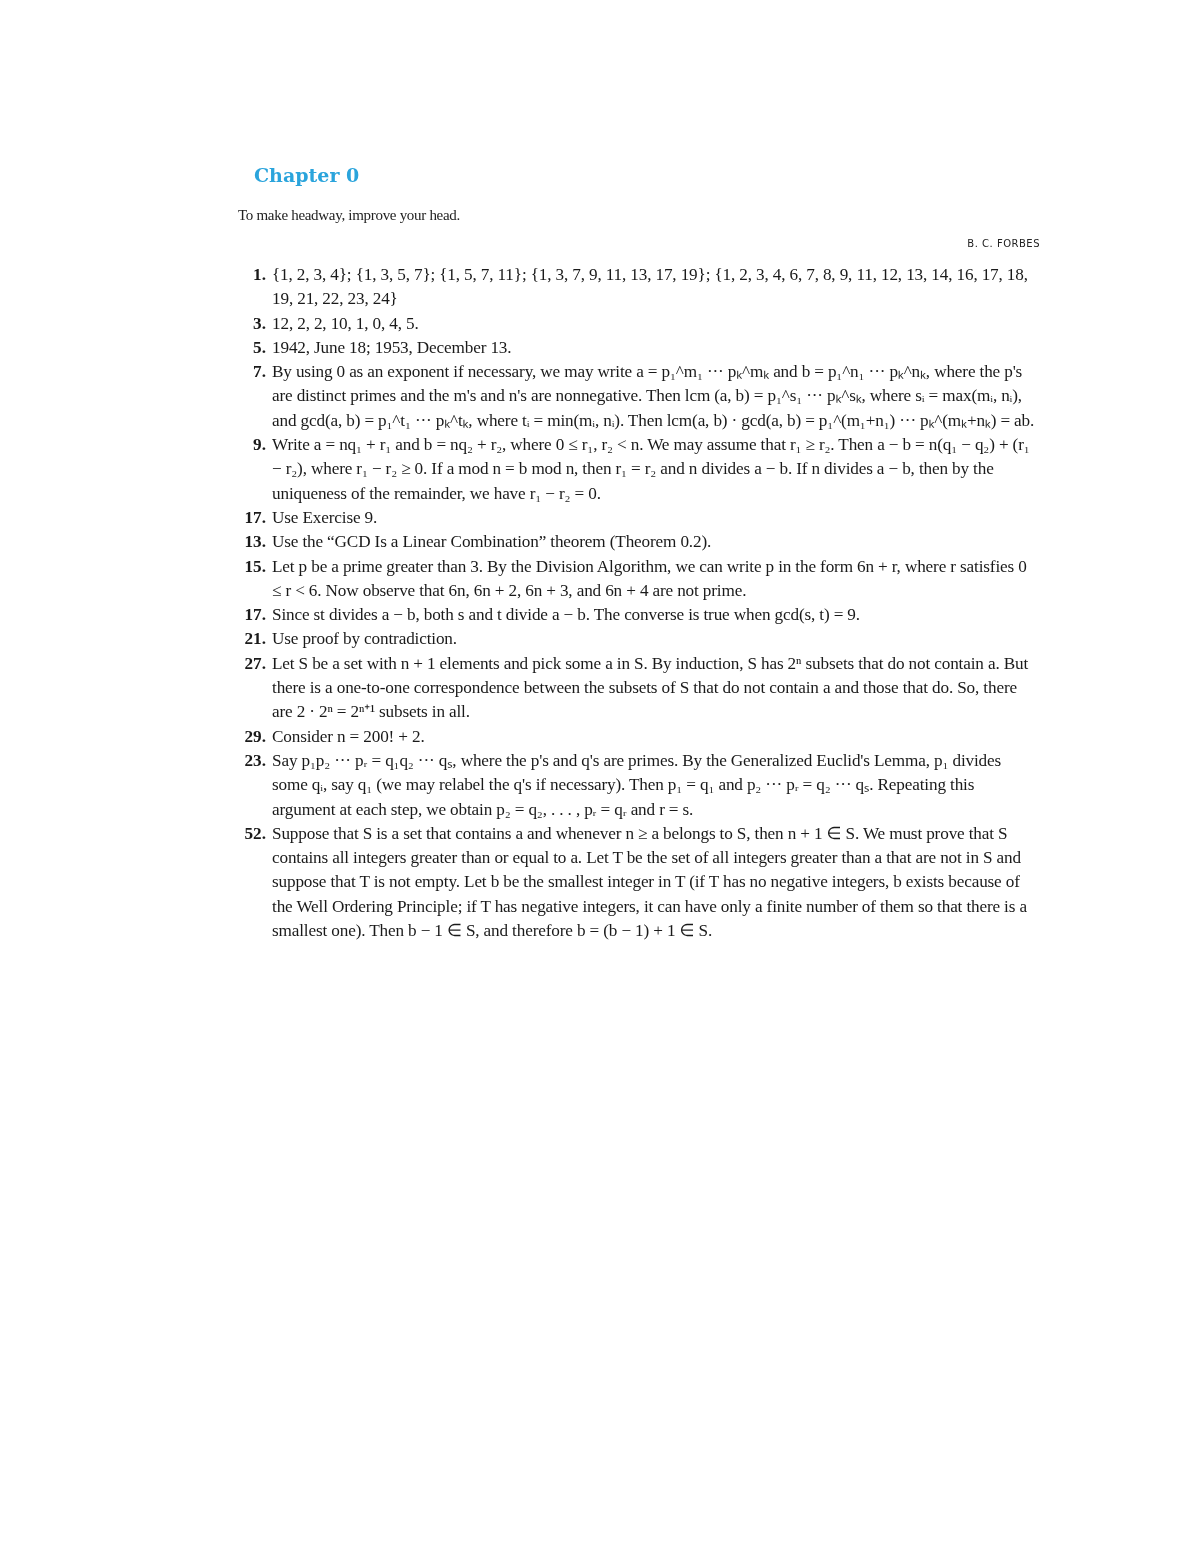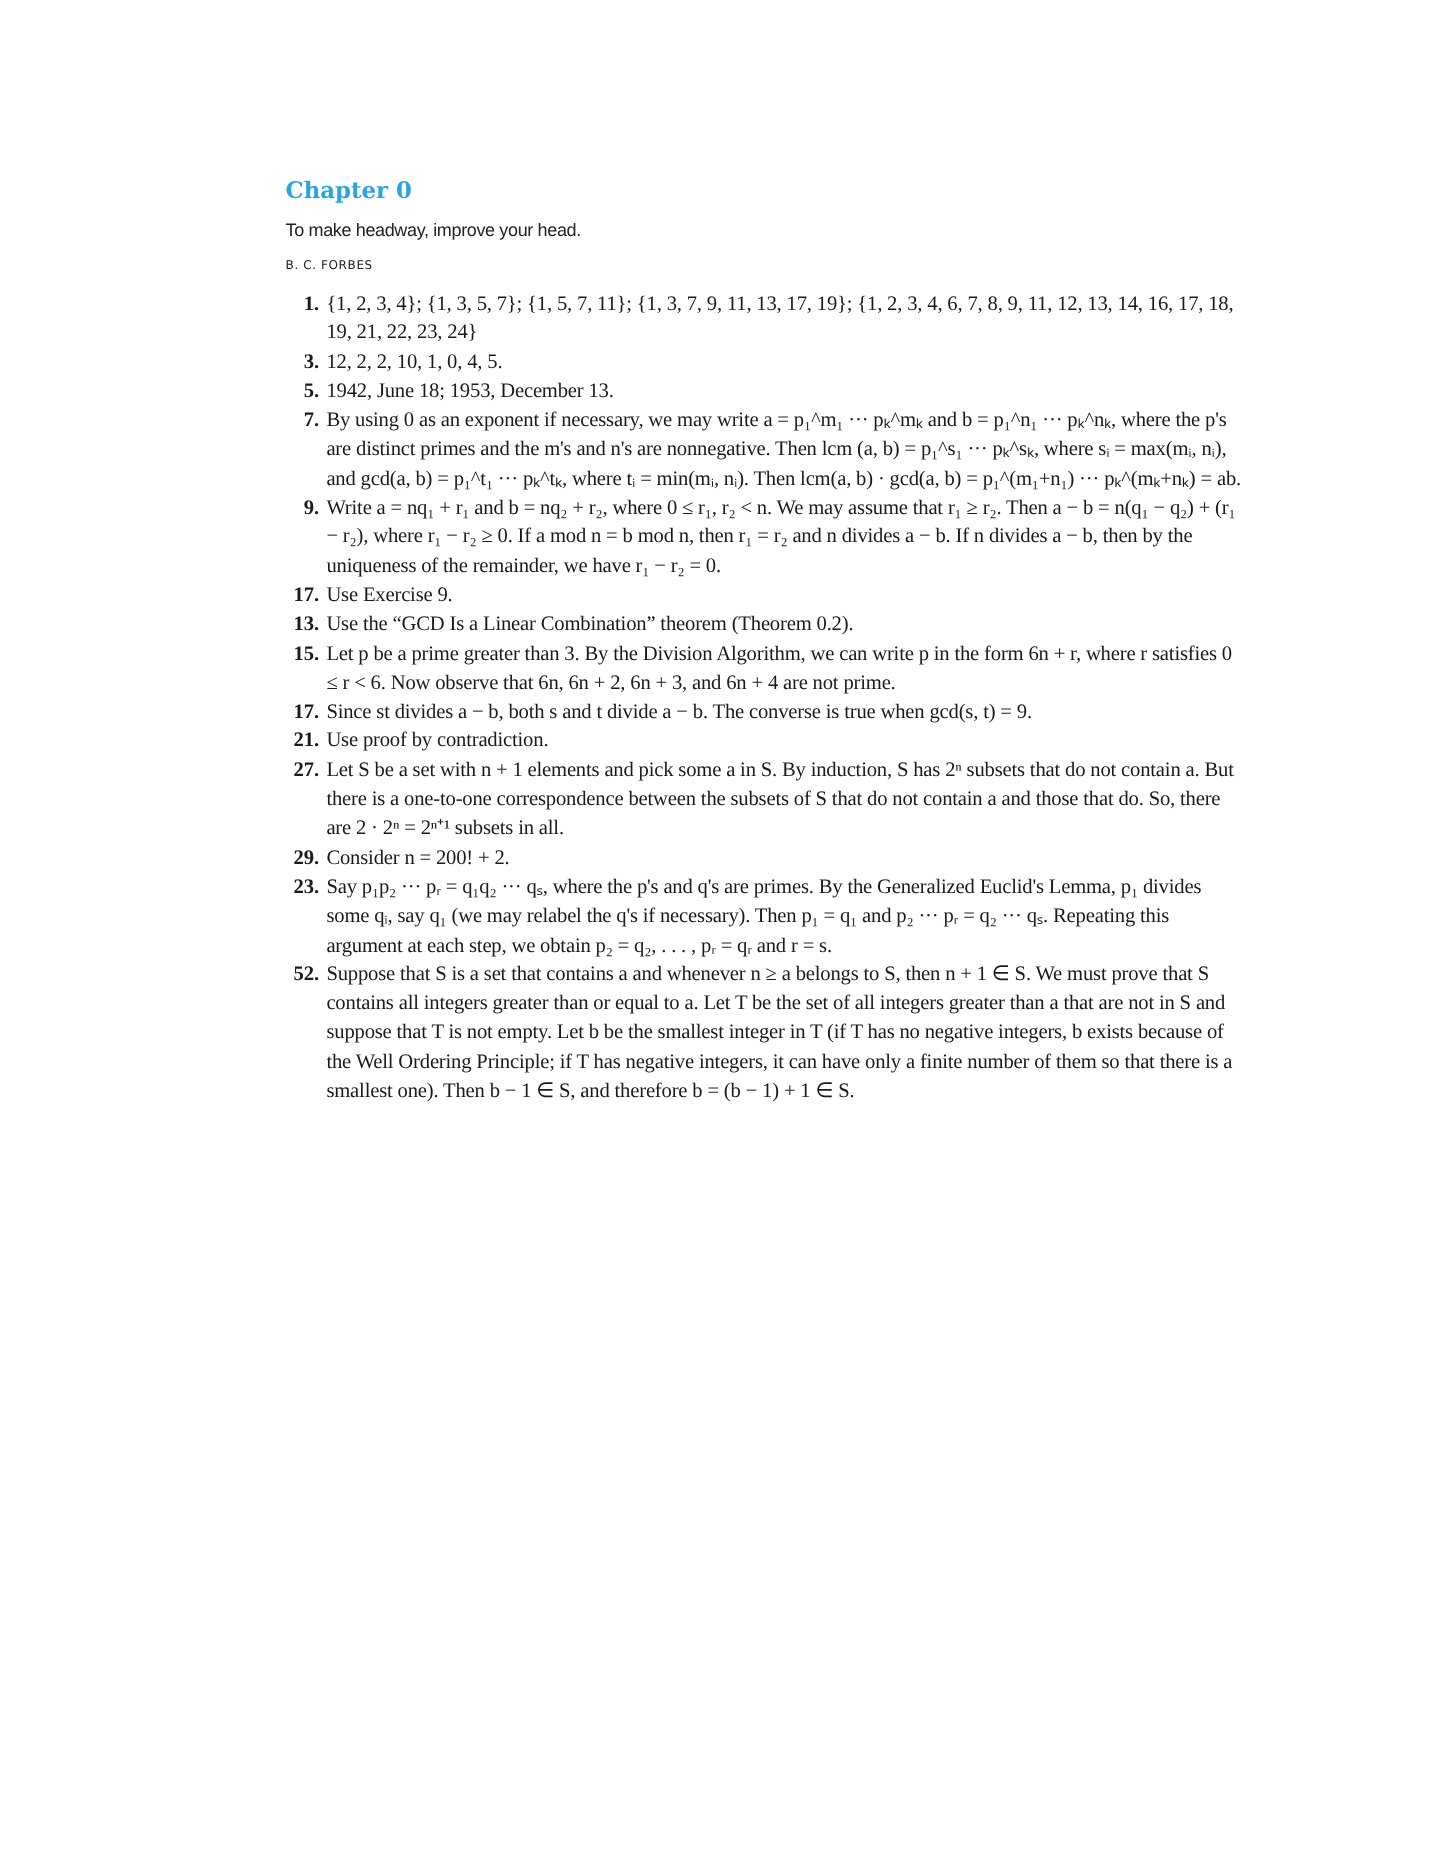--- a/index.html
+++ b/index.html
@@ -1,28 +1,28 @@
 <!DOCTYPE html>
 <html><head>
   <meta charset="utf-8">
   <style>
     html, body { margin: 0; padding: 0; background: #ffffff; }
     body { width: 1200px; height: 1553px; position: relative; overflow: hidden; }
     .page { position: absolute; left: 238px; top: 146px; width: 802px; }
     .chapter-title {
       font-family: "DejaVu Serif", serif; font-weight: bold; color: #2aa4dc;
-      font-size: 19px; line-height: 26px; margin: 0;
+      font-size: 19px; line-height: 26px; margin: 16px;
     }
     .epigraph {
-      font-family: Liberation Sans, sans-serif; color: #222; font-size: 15px;
+      font-family: Liberation Serif, serif; color: #222; font-size: 15px;
       line-height: 22px; margin-top: 10px; letter-spacing: -0.3px;
     }
     .attribution {
       font-family: "DejaVu Sans", sans-serif; color: #222; font-size: 10px;
-      text-align: left; margin-top: 12px; letter-spacing: 0.5px;
+      text-align: right; margin-top: 12px; letter-spacing: 0.5px;
     }
     .answers { list-style: none; margin: 14px 0 0 0; padding: 0; }
     .answer {
       display: flex; font-family: "Liberation Serif", serif; color: #1a1a1a;
       font-size: 17.2px; line-height: 24.3px;
     }
     .num { width: 34px; flex: 0 0 34px; text-align: right; padding-right: 6px; font-weight: bold; box-sizing: border-box; }
     .txt { flex: 1; letter-spacing: -0.15px; }
   </style>
 </head>

